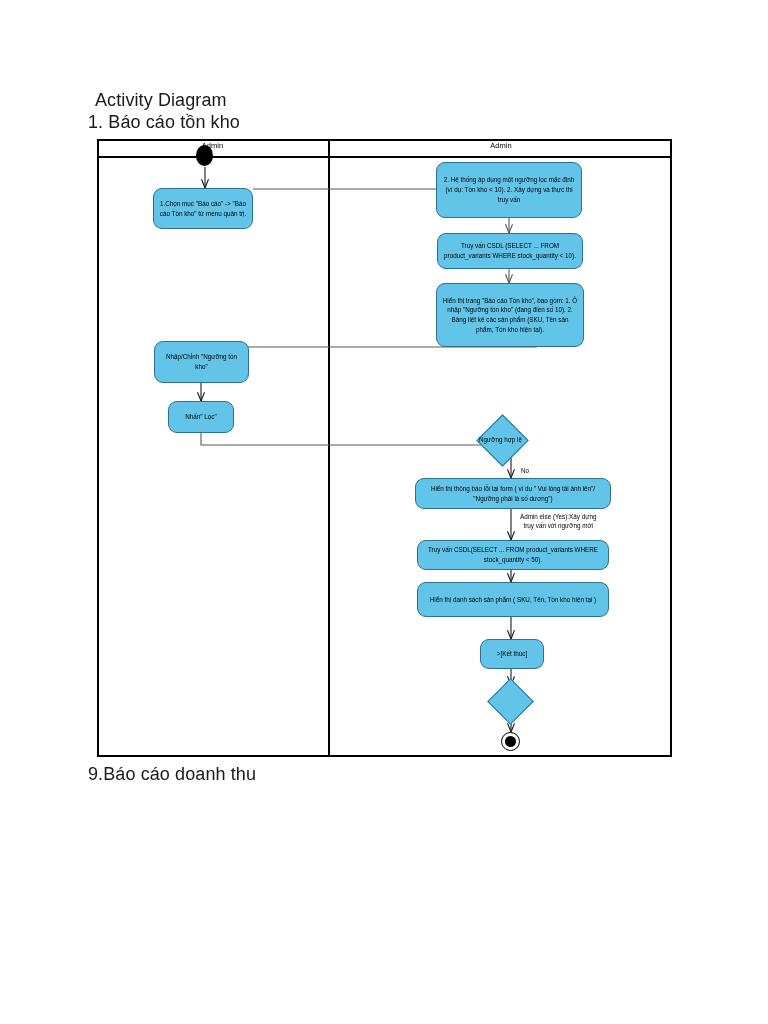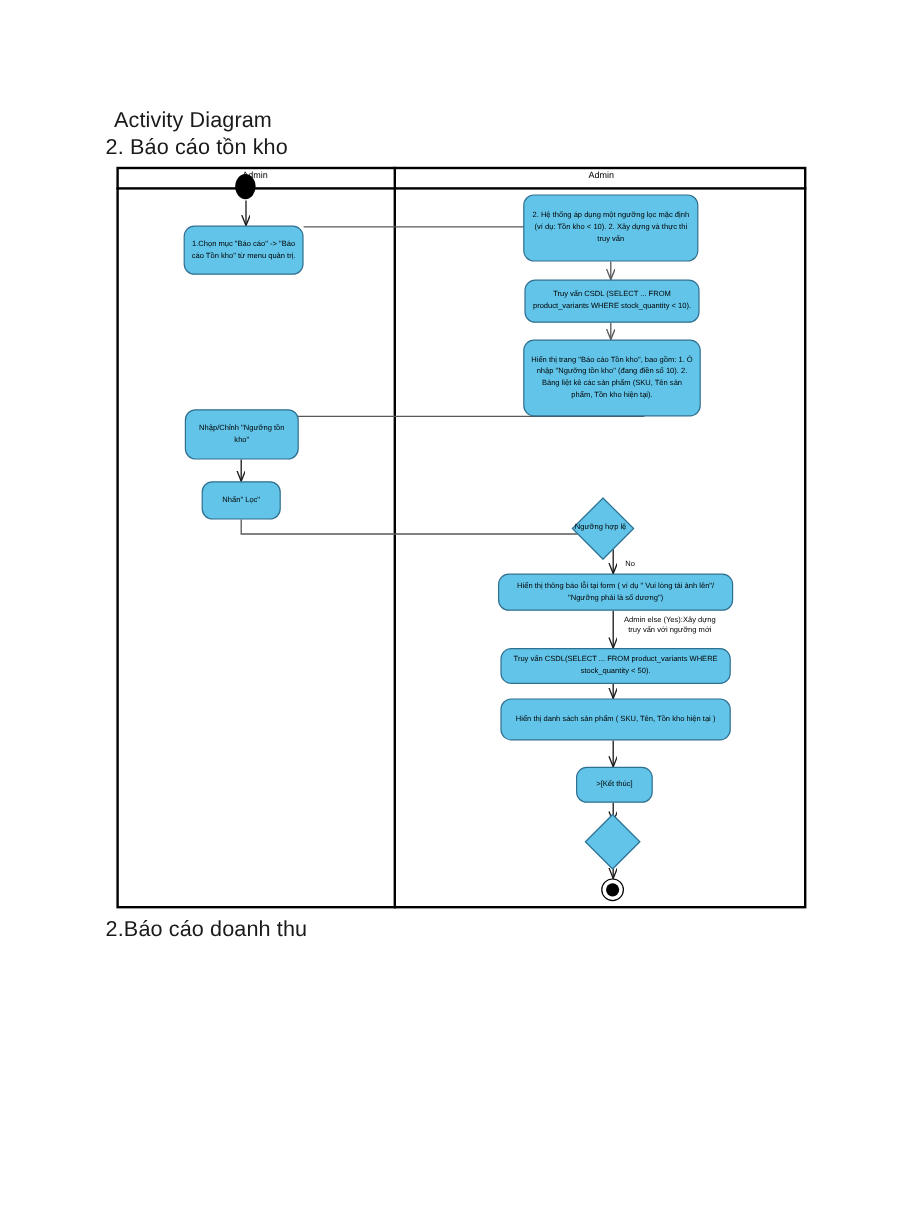--- a/index.html
+++ b/index.html
@@ -146,22 +146,22 @@
     text-align: center;
     white-space: pre-line;
   }
 </style>
 </head>
 <body>
 
 <div class="page">
 
   <div class="heading" id="doc-title">Activity Diagram</div>
-  <div class="heading" id="section-1">2. Báo cáo tồn kho</div>
-  <div class="heading" id="section-2">2.Báo cáo doanh thu</div>
+  <div class="heading" id="section-1">1. Báo cáo tồn kho</div>
+  <div class="heading" id="section-2">9.Báo cáo doanh thu</div>
 
   <div class="diagram">
 
     <div class="frame-outer"></div>
     <div class="lane-header-rule"></div>
     <div class="lane-divider"></div>
 
     <div class="lane-title" id="lane-title-admin">Admin</div>
     <div class="lane-title" id="lane-title-system">Admin</div>
 

